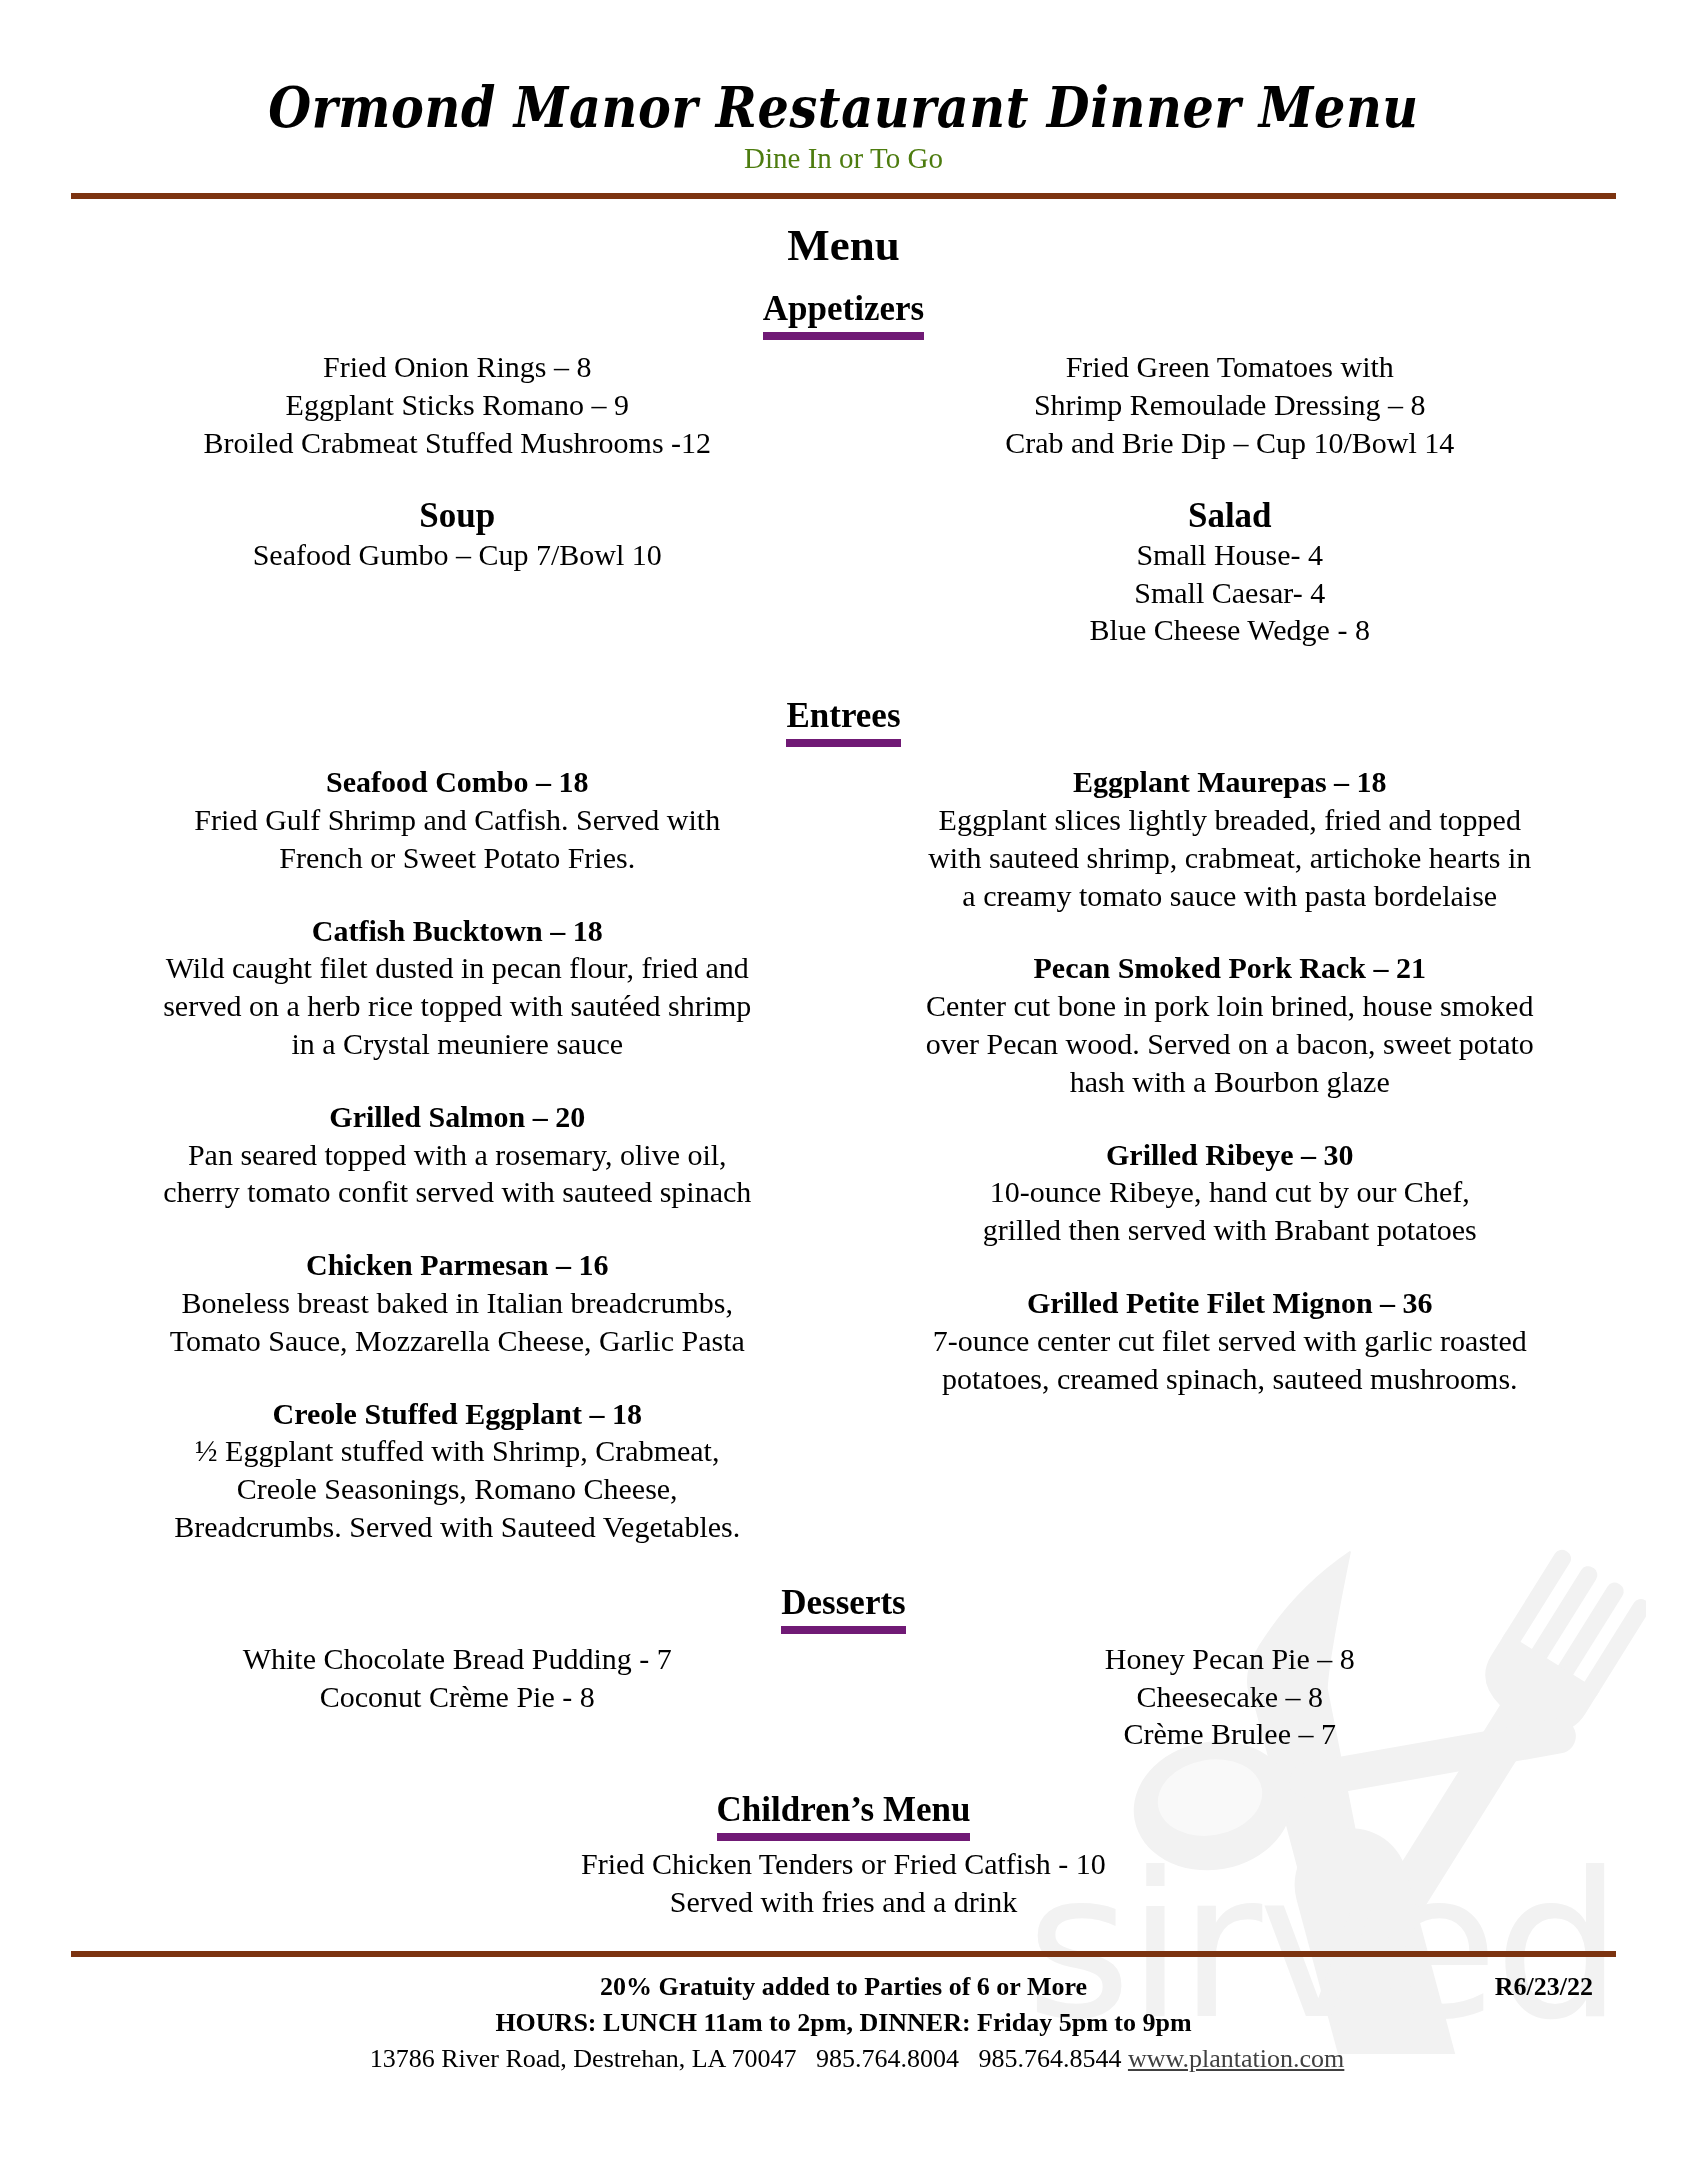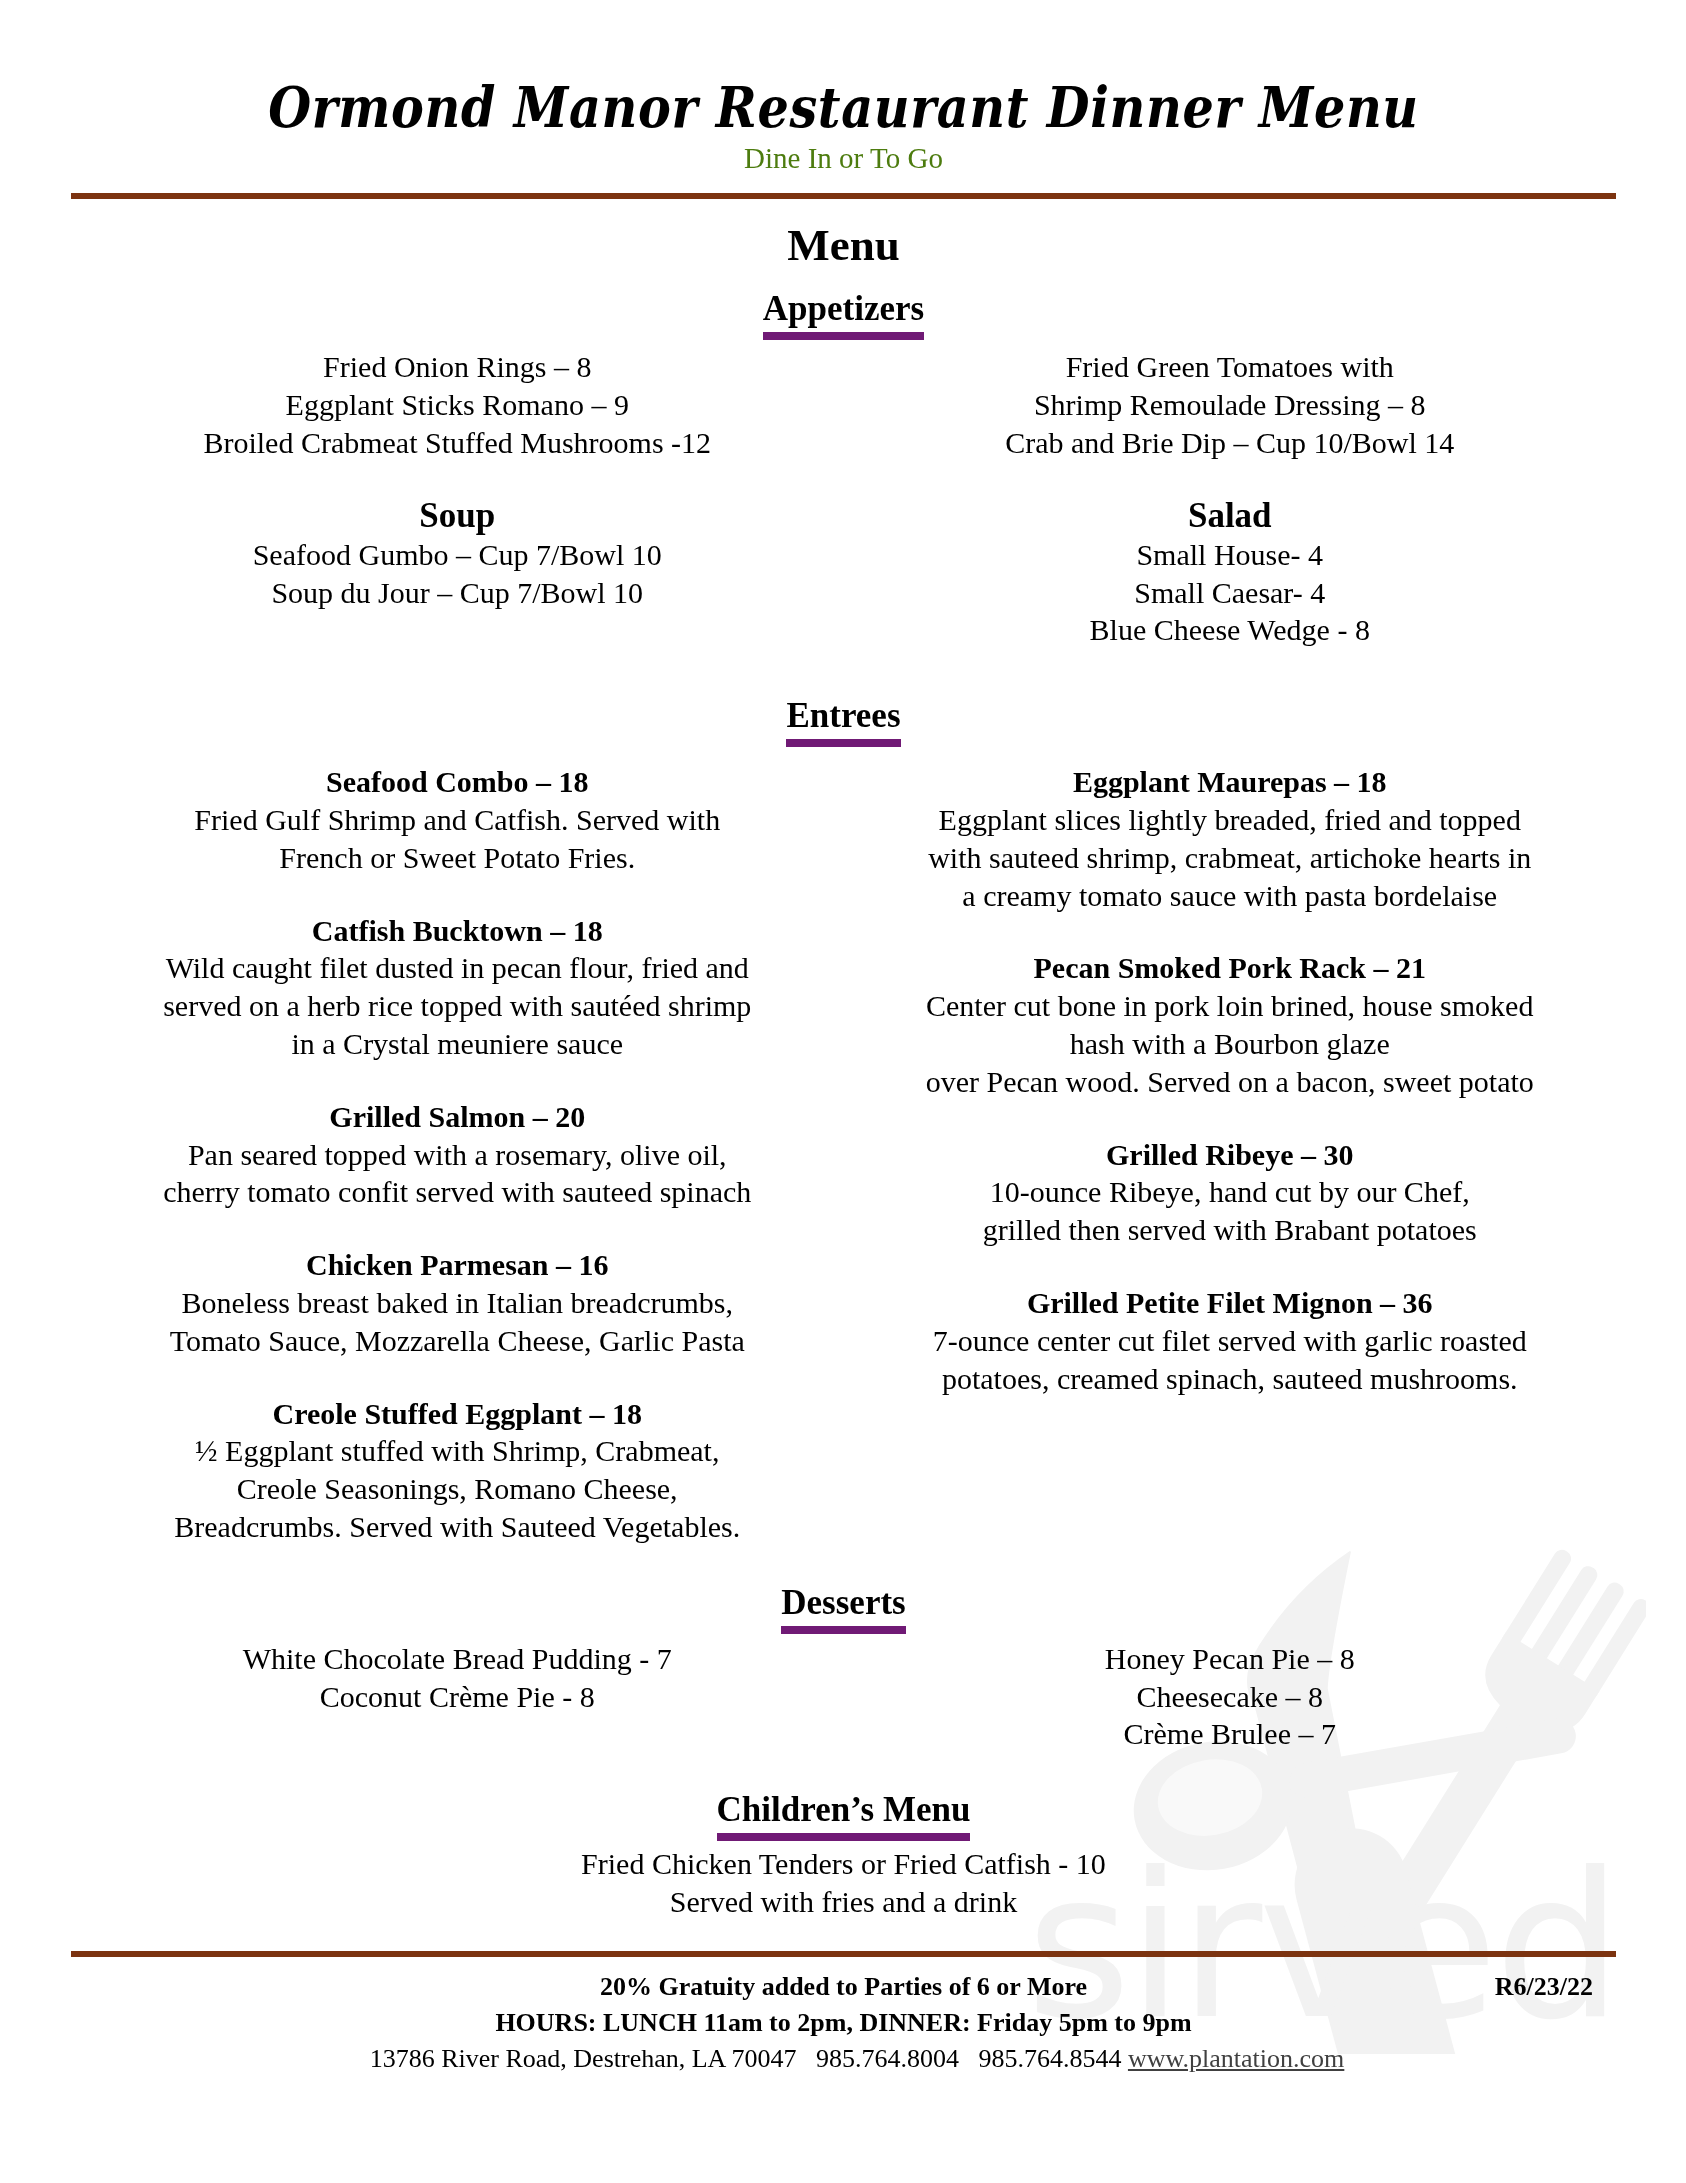--- a/index.html
+++ b/index.html
@@ -256,21 +256,20 @@
         <div class="line">Shrimp Remoulade Dressing – 8</div>
         <div class="line">Crab and Brie Dip – Cup 10/Bowl 14</div>
       </div>
     </div>
 
     <div class="cols soupsalad-block">
       <div class="col">
         <div class="sub-head">Soup</div>
         <div class="soup-col-inner">
           <div class="line">Seafood Gumbo – Cup 7/Bowl 10</div>
-          <div class="line">Soup du Jour – Cup 7/Bowl 10</div>
         </div>
       </div>
       <div class="col">
         <div class="sub-head">Salad</div>
         <div class="salad-col-inner">
           <div class="line">Small House- 4</div>
           <div class="line">Small Caesar- 4</div>
           <div class="line">Blue Cheese Wedge - 8</div>
         </div>
       </div>
@@ -319,22 +318,22 @@
         <div class="dish">
           <div class="dish-name">Eggplant Maurepas – 18</div>
           <div class="dish-desc">Eggplant slices lightly breaded, fried and topped</div>
           <div class="dish-desc">with sauteed shrimp, crabmeat, artichoke hearts in</div>
           <div class="dish-desc">a creamy tomato sauce with pasta bordelaise</div>
         </div>
         <div class="entree-gap"></div>
         <div class="dish">
           <div class="dish-name">Pecan Smoked Pork Rack – 21</div>
           <div class="dish-desc">Center cut bone in pork loin brined, house smoked</div>
+          <div class="dish-desc">over Pecan wood. Served on a bacon, sweet potato</div>
           <div class="dish-desc">hash with a Bourbon glaze</div>
-          <div class="dish-desc">over Pecan wood. Served on a bacon, sweet potato</div>
         </div>
         <div class="entree-gap"></div>
         <div class="dish">
           <div class="dish-name">Grilled Ribeye – 30</div>
           <div class="dish-desc">10-ounce Ribeye, hand cut by our Chef,</div>
           <div class="dish-desc">grilled then served with Brabant potatoes</div>
         </div>
         <div class="entree-gap"></div>
         <div class="dish">
           <div class="dish-name">Grilled Petite Filet Mignon – 36</div>

